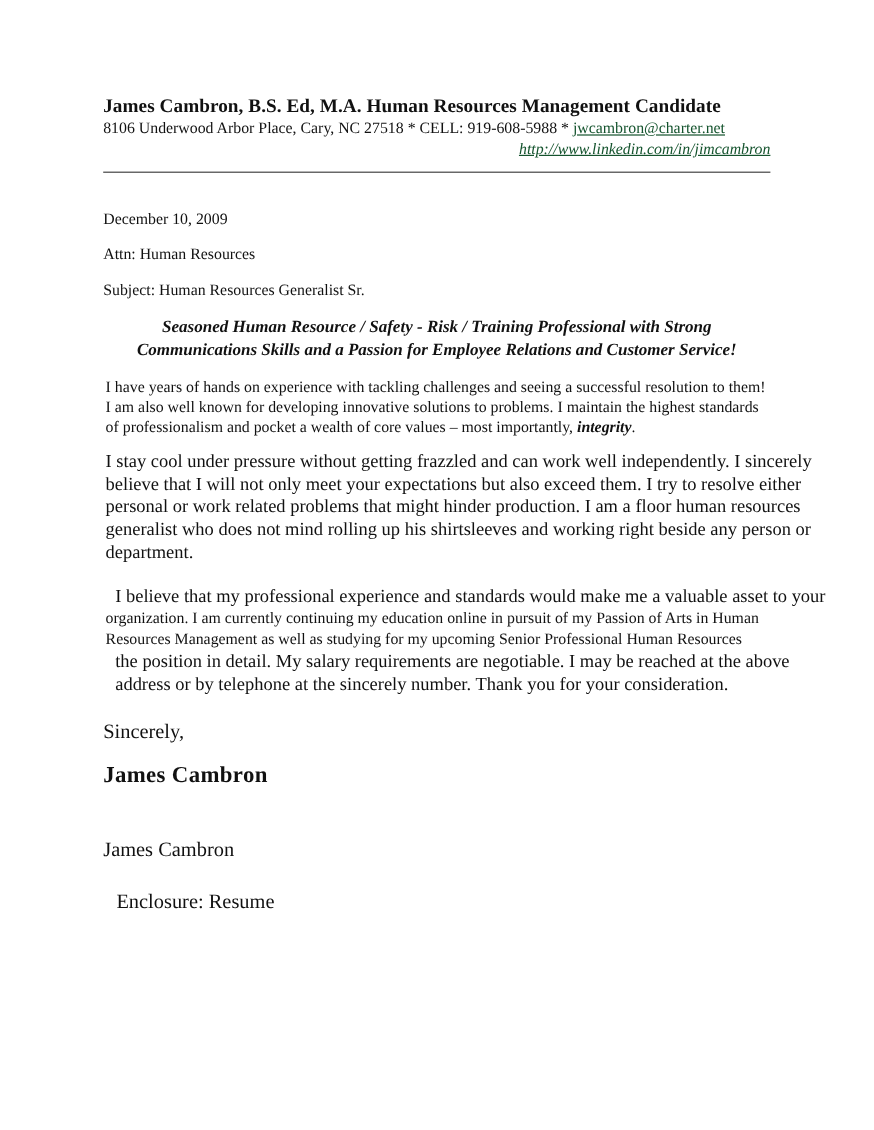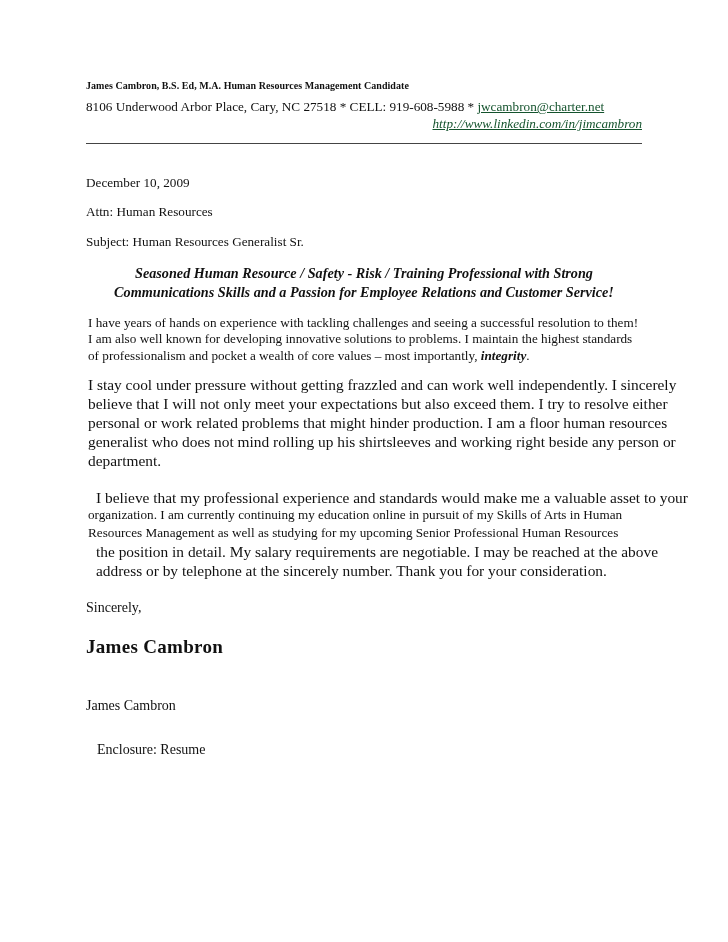--- a/index.html
+++ b/index.html
@@ -19,21 +19,21 @@
       position: absolute;
       left: 86px;
       top: 0;
       width: 560px;
     }
     .abs { position: absolute; white-space: nowrap; }
 
     .hdr-title {
       top: 80px;
       left: 0;
-      font-size: 10px;
+      font-size: 16px;
       font-weight: bold;
       letter-spacing: 0.05px;
     }
     .hdr-contact {
       top: 99px;
       left: 0;
       font-size: 13.2px;
     }
     .hdr-contact a, .hdr-link a {
       color: #14532d;
@@ -91,21 +91,21 @@
       font-size: 15.4px;
     }
     .line { display: block; white-space: nowrap; }
     .sm { font-size: 13.2px; line-height: 16.5px; }
     .lg { font-size: 15.4px; line-height: 19px; }
     .p3 .line.sm { height: 17.5px; }
     .p3 .line.lg { height: 19.2px; margin-left: 8px; }
 
     .closing {
       left: 0;
-      font-size: 14px;
+      font-size: 17px;
     }
     .sig-bold {
       left: 0;
       top: 636px;
       font-size: 19px;
       font-weight: bold;
       letter-spacing: 0.3px;
     }
     b i, i b { font-weight: bold; font-style: italic; }
   </style>
@@ -140,21 +140,21 @@
   <div class="para p2">
     <span class="line">I stay cool under pressure without getting frazzled and can work well independently. I sincerely</span>
     <span class="line">believe that I will not only meet your expectations but also exceed them. I try to resolve either</span>
     <span class="line">personal or work related problems that might hinder production. I am a floor human resources</span>
     <span class="line">generalist who does not mind rolling up his shirtsleeves and working right beside any person or</span>
     <span class="line">department.</span>
   </div>
 
   <div class="para p3">
     <span class="line lg">I believe that my professional experience and standards would make me a valuable asset to your</span>
-    <span class="line sm">organization.  I am currently continuing my education online in pursuit of my Skills of Arts in Human</span>
+    <span class="line sm">organization.  I am currently continuing my education online in pursuit of my Passion of Arts in Human</span>
     <span class="line sm">Resources Management as well as studying for my upcoming Senior Professional Human Resources</span>
     <span class="line lg">the position in detail. My salary requirements are negotiable. I may be reached at the above</span>
     <span class="line lg">address or by telephone at the sincerely number. Thank you for your consideration.</span>
   </div>
 
   <div class="abs closing" style="top:600px;">Sincerely,</div>
   <div class="abs sig-bold">James Cambron</div>
   <div class="abs closing" style="top:698px;">James Cambron</div>
   <div class="abs closing" style="top:742px;margin-left:11px;">Enclosure: Resume</div>
 

